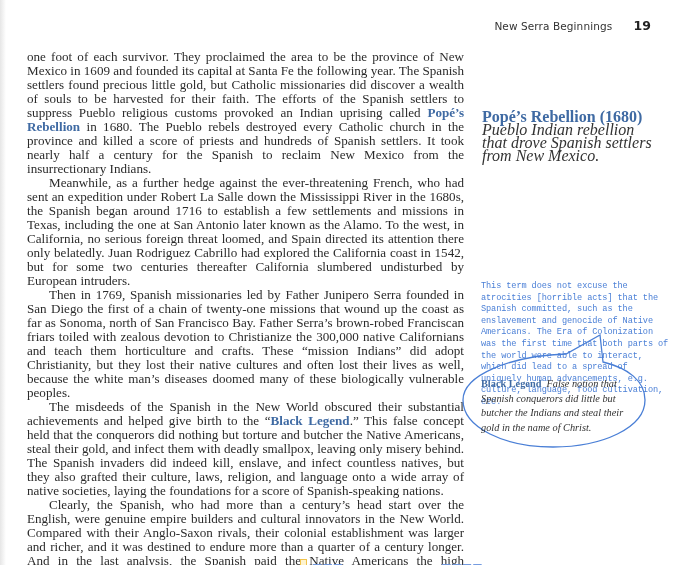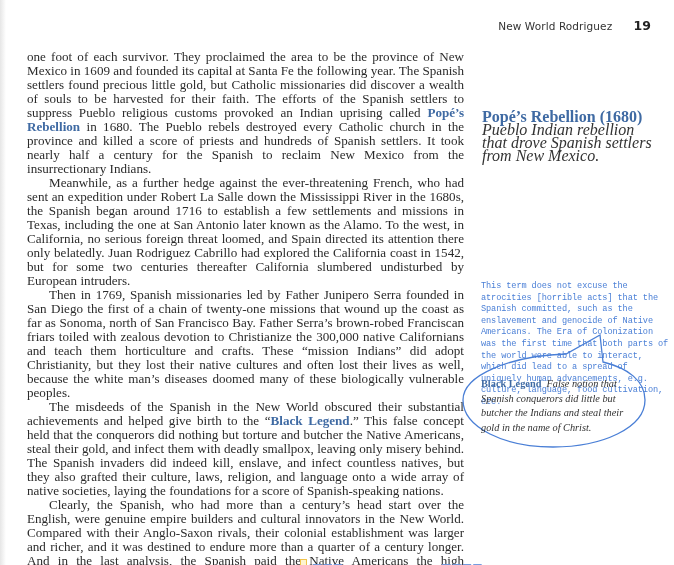--- a/index.html
+++ b/index.html
@@ -63,21 +63,21 @@
     font-family: "DejaVu Sans", "Liberation Sans", sans-serif;
     font-size: 11px; color: #6f98e0; white-space: nowrap;
   }
 </style>
 </head>
 <body>
 
 <div class="gutter"></div>
 
 <div class="running-head">
-  <span class="title">New World Rodriguez</span>
+  <span class="title">New Serra Beginnings</span>
   <span class="page-num">19</span>
 </div>
 
 <div class="body-text">
   <p>
     <span>one foot of each survivor. They proclaimed the area to be the province of New Mexico in 1609 and founded its capital at Santa Fe the following year. The Spanish settlers found pre­cious little gold, but Catholic missionaries did discover a wealth of souls to be harvested for their faith. The efforts of the Spanish settlers to suppress Pueblo religious customs provoked an Indian uprising called </span><span class="key-term">Popé’s Rebellion</span><span> in 1680. The Pueblo rebels destroyed every Catholic church in the province and killed a score of priests and hundreds of Span­ish settlers. It took nearly half a century for the Spanish to reclaim New Mexico from the insurrectionary Indians.</span>
   </p>
   <p class="indent">
     <span>Meanwhile, as a further hedge against the ever-threatening French, who had sent an expedition under Robert La Salle down the Mississippi River in the 1680s, the Spanish began around 1716 to establish a few settlements and missions in Texas, including the one at San Antonio later known as the Alamo. To the west, in California, no serious for­eign threat loomed, and Spain directed its attention there only belatedly. Juan Rodriguez Cabrillo had explored the California coast in 1542, but for some two centuries thereafter California slumbered undisturbed by European intruders.</span>
   </p>

